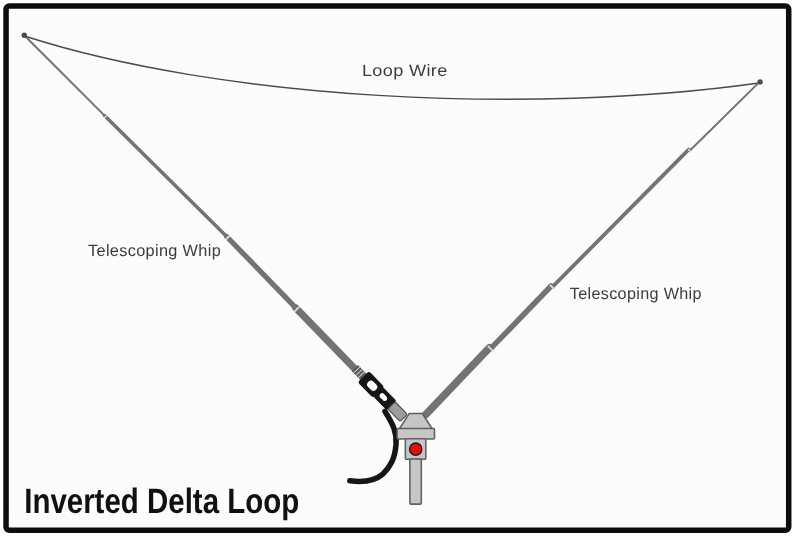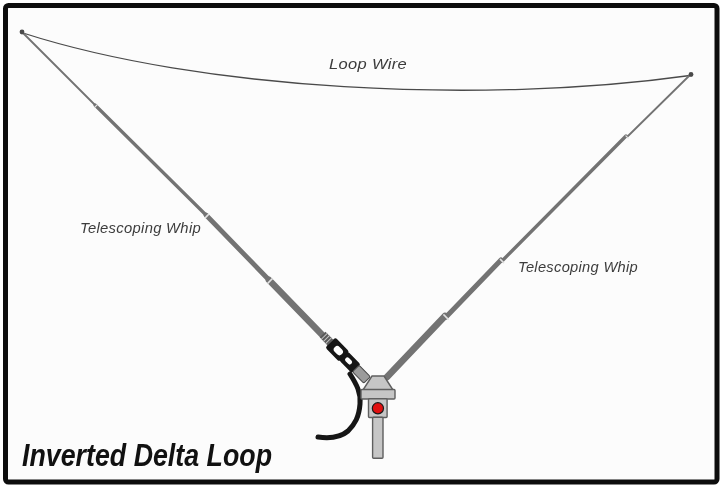--- a/index.html
+++ b/index.html
@@ -1,17 +1,17 @@
 <!DOCTYPE html>
 <html style="--border: #0d0d0d; --canvas-bg: #fcfcfc; --whip-gray: #737373; --wire-gray: #4a4a4a; --mount-gray: #c6c6c6; --mount-outline: #5f5f5f; --connector-black: #161616; --nub-gray: #9b9b9b; --indicator-red: #e01010; --label-text: #3c3c3c; --title-text: #111111;"><head>
 <meta charset="utf-8">
 <style>
   html,body{margin:0;padding:0;background:#ffffff;}
   .stage{position:relative;width:720px;height:487px;background:#ffffff;overflow:hidden;
-         font-family:"Liberation Sans",sans-serif;font-style:italic;}
+         font-family:"Liberation Sans",sans-serif;}
   svg{position:absolute;inset:0;display:block;}
 
   .frame{fill:var(--canvas-bg,#fcfcfc);stroke:var(--border,#0d0d0d);stroke-width:5;}
   .wire{stroke:var(--wire-gray,#4a4a4a);fill:none;stroke-width:1.3;}
   .tipdot{fill:var(--wire-gray,#4a4a4a);}
   .whip-seg{stroke:var(--whip-gray,#737373);stroke-linecap:round;fill:none;}
   .joint{stroke:#e2e2e2;stroke-linecap:round;}
   .blk{fill:var(--connector-black,#161616);}
   .notch{fill:#ffffff;}
   .rib-base{fill:#5a5a5a;}

